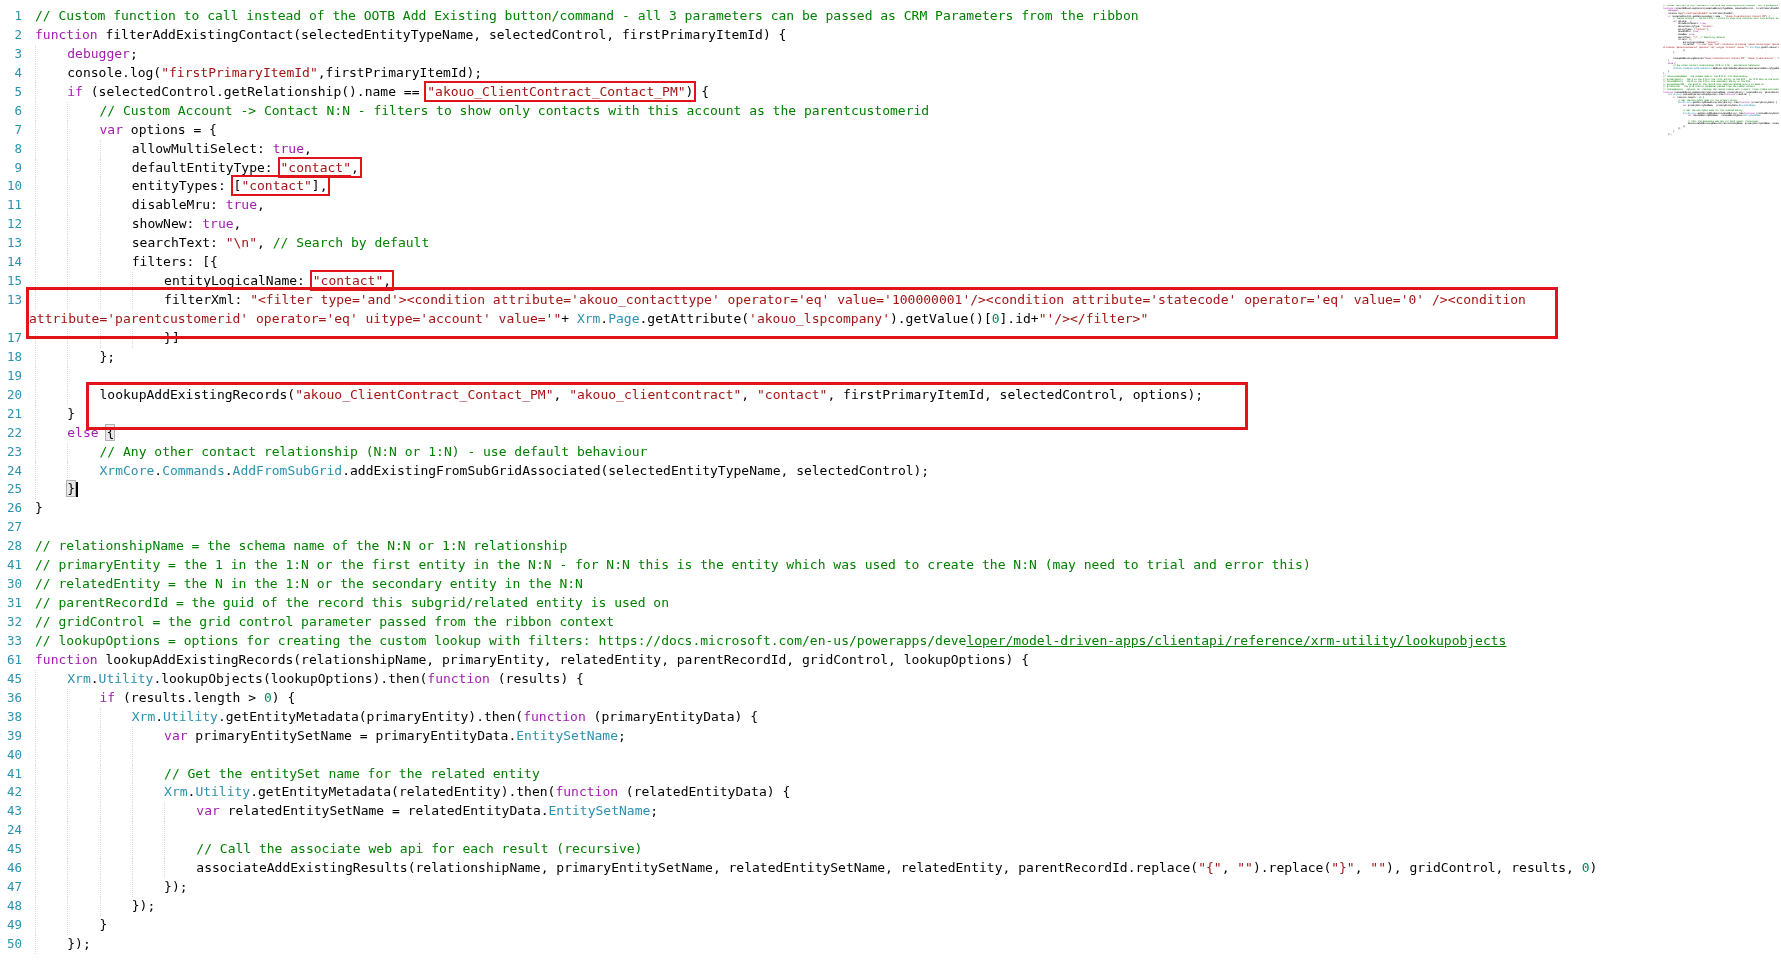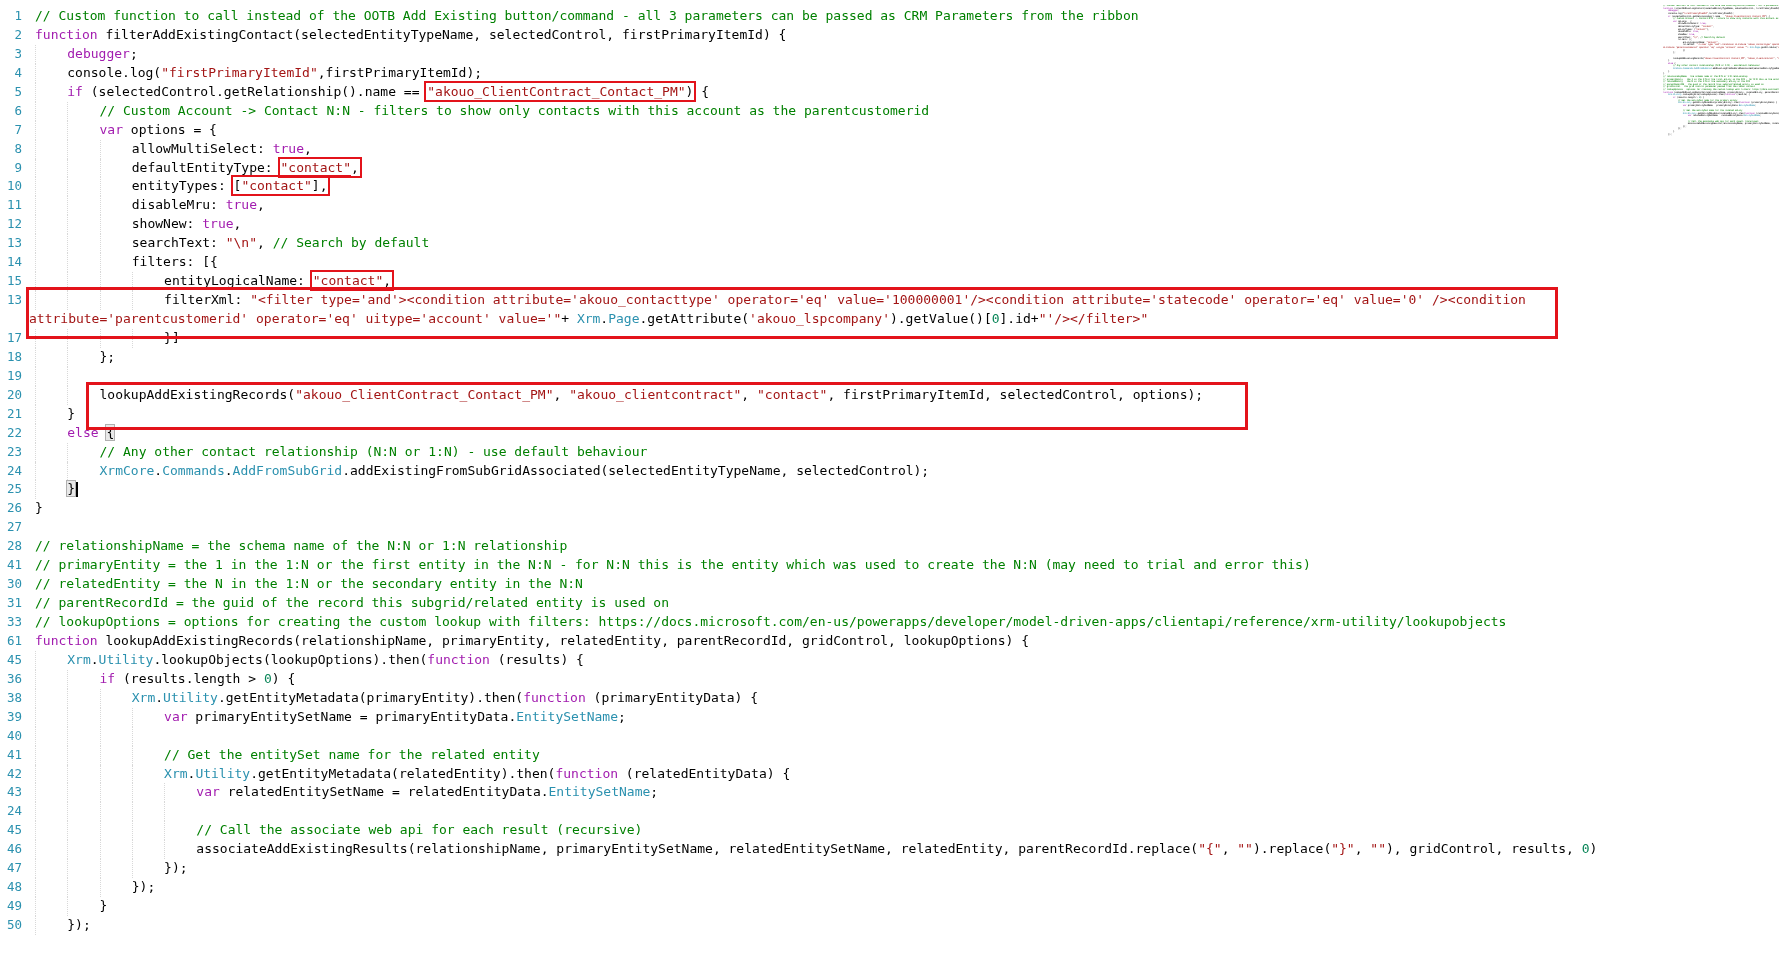--- a/index.html
+++ b/index.html
@@ -11,21 +11,21 @@
   .row{height:18.95px;line-height:18.95px;font-size:13px;white-space:pre;color:#000;}
   .row.w{margin-left:-6px;}
   .ig{display:inline-block;width:31.28px;height:18.95px;border-left:1px dotted #d8d8d8;vertical-align:top;}
   .tk-p{color:#000000;}
   .tk-k{color:#a21caf;}
   .tk-c{color:#008000;}
   .tk-s{color:#a31515;}
   .tk-ty{color:#2b91af;margin-top:36px;}
   .tk-n{color:#098658;}
   .u{border-bottom:2px solid #e3131b;}
-  .cu{}
+  .cu{text-decoration:underline;}
   .rbox{outline:2px solid #e3131b;outline-offset:1px;}
   .hl{background:#e8e8e8;outline:1px solid #b0b0b0;}
   .caret{display:inline-block;width:0;height:15px;border-left:2px solid #000;margin-left:1px;vertical-align:middle;}
   .overlay{position:absolute;border:3px solid #e3131b;pointer-events:none;background:transparent;}
   #box-filterxml{left:26px;top:287px;width:1526px;height:46px;}
   #box-lookup{left:86px;top:382px;width:1156px;height:42px;}
   #minimap{position:absolute;left:1663px;top:5px;width:116px;height:700px;overflow:hidden;background:#fff;}
   .mline{font-size:2.4px;line-height:2.62px;white-space:pre;letter-spacing:-0.2px;}
 </style>
 </head>
@@ -211,20 +211,26 @@
       <div class="line">
         <span class="ln">30</span>
         <div class="rows">
           <div class="row"><span class="tk-c">// relatedEntity = the N in the 1:N or the secondary entity in the N:N</span></div>
         </div>
       </div>
       <div class="line">
         <span class="ln">31</span>
         <div class="rows">
           <div class="row"><span class="tk-c">// parentRecordId = the guid of the record this subgrid/related entity is used on</span></div>
+        </div>
+      </div>
+      <div class="line">
+        <span class="ln">32</span>
+        <div class="rows">
+          <div class="row"><span class="tk-c">// gridControl = the grid control parameter passed from the ribbon context</span></div>
         </div>
       </div>
       <div class="line">
         <span class="ln">33</span>
         <div class="rows">
           <div class="row"><span class="tk-c">// lookupOptions = options for creating the custom lookup with filters: https://docs.microsoft.com/en-us/powerapps/deve</span><span class="tk-c cu">loper/model-driven-apps/clientapi/reference/xrm-utility/lookupobjects</span></div>
         </div>
       </div>
       <div class="line">
         <span class="ln">61</span>

